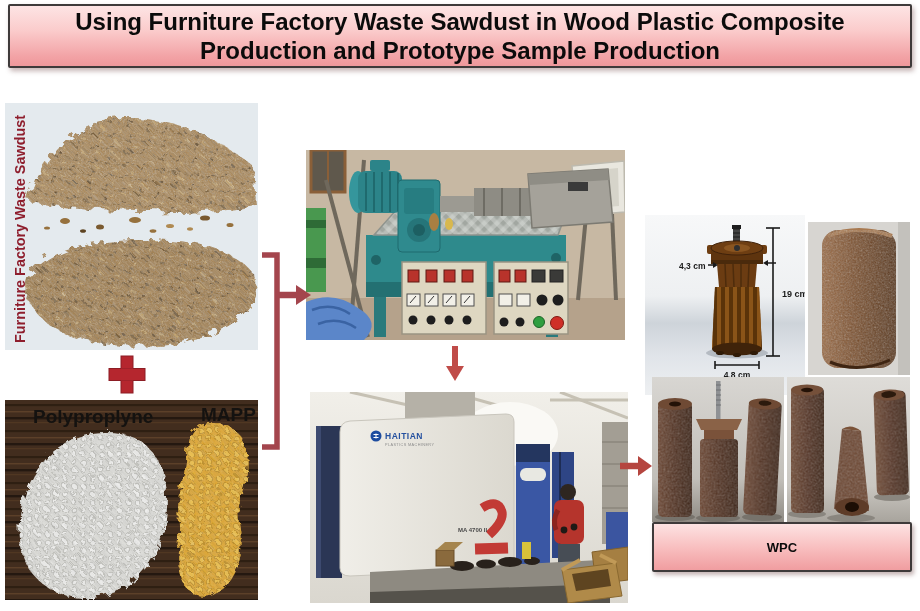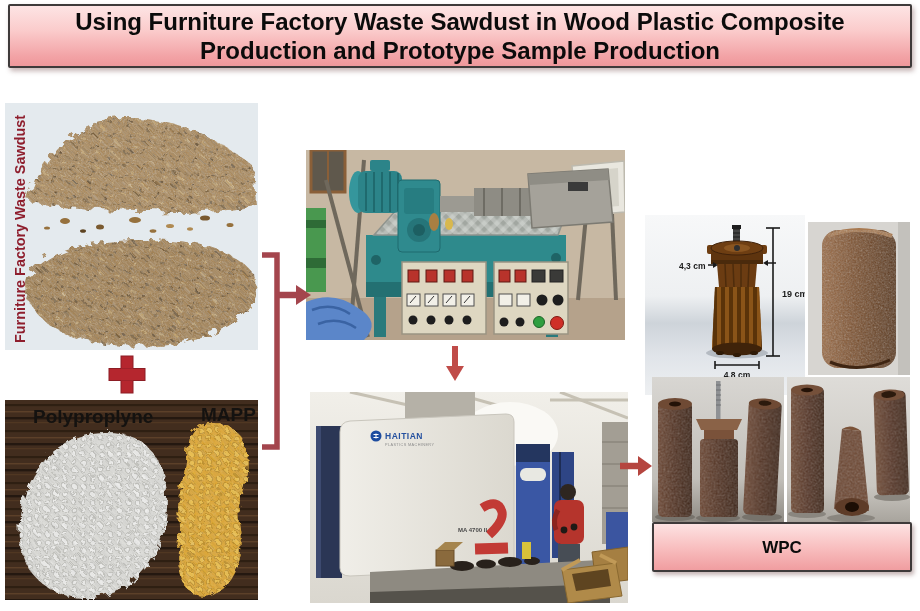--- a/index.html
+++ b/index.html
@@ -10,21 +10,21 @@
           border:2px solid #3e3a3a;border-radius:2px;
           background:linear-gradient(#fde4e4 0%,#fbcccc 40%,#f2a2a5 85%,#ee989b 100%);
           box-shadow:2px 3px 5px rgba(90,40,40,.35);
           display:flex;align-items:center;justify-content:center;text-align:center;
           font-weight:bold;font-size:24px;line-height:29px;color:#0b0b0b;padding:4px 22px;}
   .wpc-box{left:652px;top:522px;width:260px;height:50px;box-sizing:border-box;
           border:2px solid #3e3a3a;border-radius:2px;
           background:linear-gradient(#fde2e2 0%,#f8bcbd 55%,#f09da0 100%);
           box-shadow:2px 3px 4px rgba(90,40,40,.35);
           display:flex;flex-direction:column;align-items:center;justify-content:center;
-          font-weight:bold;font-size:17px;line-height:21px;color:#0b0b0b;text-align:center;}
+          font-weight:bold;font-size:13px;line-height:21px;color:#0b0b0b;text-align:center;}
   svg{display:block;}
   svg text{font-family:"Liberation Sans", sans-serif;}
 </style>
 </head>
 <body>
 
 <div class="canvas">
 
   <div class="abs banner">
     <span>Using Furniture Factory Waste Sawdust in Wood Plastic Composite Production and Prototype Sample Production</span>

